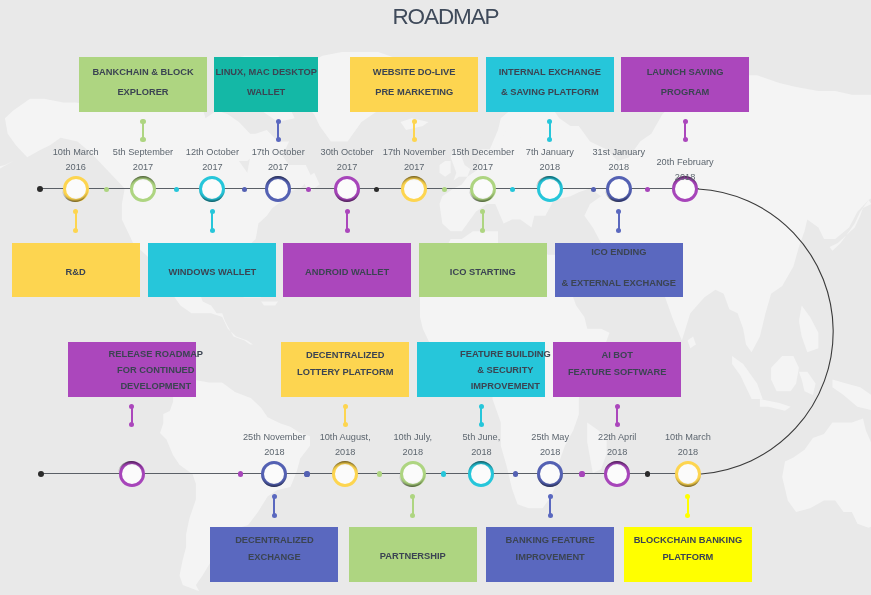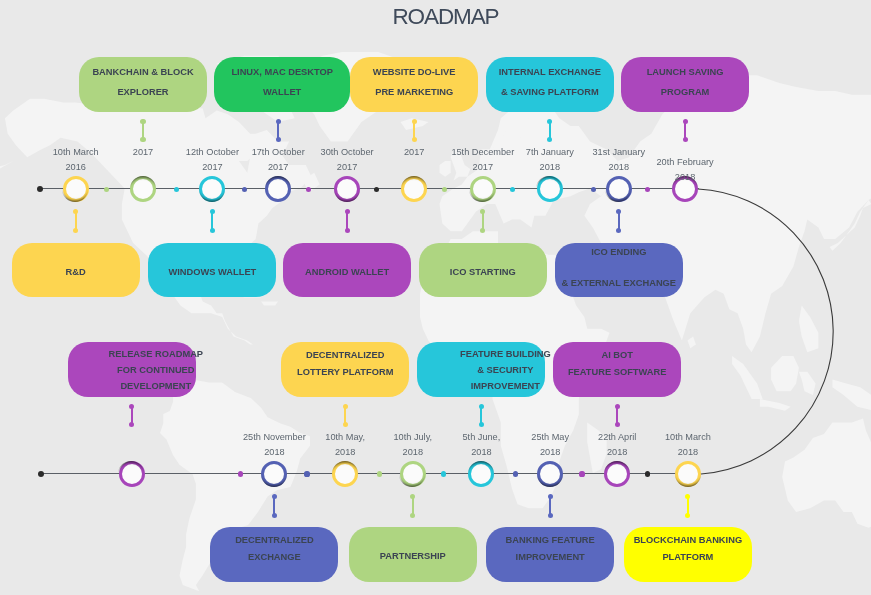--- a/index.html
+++ b/index.html
@@ -16,21 +16,21 @@
   .ring{position:absolute;width:26px;height:26px;border-radius:50%;box-sizing:border-box;
         border-width:3.4px;border-style:solid;background:#fbfbfb;}
   .ring::after{content:"";position:absolute;left:-3.4px;top:-3.4px;width:26px;height:26px;
         border-radius:50%;}
   .ring.sh-top::after{box-shadow:inset 0 4.6px 2.6px -3.1px rgba(0,0,0,.62);}
   .ring.sh-bot::after{box-shadow:inset 0 -4.6px 2.6px -3.1px rgba(0,0,0,.62);}
   .date{position:absolute;text-align:center;font-size:9.2px;color:#5d666f;
         line-height:15.1px;white-space:nowrap;}
   .box{position:absolute;box-sizing:border-box;display:flex;flex-direction:column;
        align-items:center;justify-content:center;text-align:center;
-       font-size:9.3px;font-weight:700;letter-spacing:0;color:#3b4452;border-radius:20px;}
+       font-size:9.3px;font-weight:700;letter-spacing:0;color:#3b4452;}
   .box div{line-height:19.6px;white-space:nowrap;}
   .box.lh-b div{line-height:17.1px;}
   .box.lh-c div{line-height:15.8px;margin-left:48px;}
   .box.sh-a{padding-bottom:4px;}
   .box.sh-d{padding-top:5px;}
   .box.sh-b{padding-bottom:11px;}
   .box.sh-c{padding-top:3px;}
   .stem{position:absolute;}
   .stem i{position:absolute;display:block;border-radius:50%;width:5.4px;height:5.4px;left:0;}
   .stem b{position:absolute;display:block;width:2.0px;left:1.7px;}
@@ -98,20 +98,21 @@
       <div class="box sh-d" style="background: rgb(253, 213, 80); left: 11.7px; width: 128px; height: 54.7px; top: 242.5px;">
         <div>R&amp;D</div>
       </div>
       <div class="stem" style="left: 73.1px; top: 208.7px; width: 5.2px; height: 24.5px;">
         <b style="background: rgb(253, 213, 80); width: 2px; left: 1.6px; top: 2.6px; height: 19.3px;"></b>
         <i style="background: rgb(253, 213, 80); width: 5.2px; height: 5.2px; top: 0px;"></i>
         <i style="background: rgb(253, 213, 80); width: 5.2px; height: 5.2px; top: 19.3px;"></i>
       </div>
       <div class="ring sh-top" style="left: 130px; top: 176px; border-color: rgb(174, 213, 129);"></div>
       <div class="date" style="left: 53px; width: 180px; top: 145px;">
+        <div>5th September</div>
         <div>2017</div>
       </div>
       <div class="box sh-a" style="background: rgb(174, 213, 129); left: 79px; width: 128px; height: 54.7px; top: 57.2px;">
         <div>BANKCHAIN &amp; BLOCK</div>
         <div>EXPLORER</div>
       </div>
       <div class="stem" style="left: 140.4px; top: 118.9px; width: 5.2px; height: 23.3px;">
         <b style="background: rgb(174, 213, 129); width: 2px; left: 1.6px; top: 2.6px; height: 18.1px;"></b>
         <i style="background: rgb(174, 213, 129); width: 5.2px; height: 5.2px; top: 0px;"></i>
         <i style="background: rgb(174, 213, 129); width: 5.2px; height: 5.2px; top: 18.1px;"></i>
@@ -127,21 +128,21 @@
       <div class="stem" style="left: 209.8px; top: 208.7px; width: 5.2px; height: 24.5px;">
         <b style="background: rgb(38, 198, 218); width: 2px; left: 1.6px; top: 2.6px; height: 19.3px;"></b>
         <i style="background: rgb(38, 198, 218); width: 5.2px; height: 5.2px; top: 0px;"></i>
         <i style="background: rgb(38, 198, 218); width: 5.2px; height: 5.2px; top: 19.3px;"></i>
       </div>
       <div class="ring sh-top" style="left: 265.2px; top: 176px; border-color: rgb(84, 97, 179);"></div>
       <div class="date" style="left: 188.2px; width: 180px; top: 145px;">
         <div>17th October</div>
         <div>2017</div>
       </div>
-      <div class="box sh-a" style="background: #22c55e; left: 214.2px; width: 136px; height: 54.7px; top: 57.2px;">
+      <div class="box sh-a" style="background: #14b8a6; left: 214.2px; width: 104px; height: 54.7px; top: 57.2px;">
         <div>LINUX, MAC DESKTOP</div>
         <div>WALLET</div>
       </div>
       <div class="stem" style="left: 275.6px; top: 118.9px; width: 5.2px; height: 23.3px;">
         <b style="background: rgb(90, 104, 191); width: 2px; left: 1.6px; top: 2.6px; height: 18.1px;"></b>
         <i style="background: rgb(90, 104, 191); width: 5.2px; height: 5.2px; top: 0px;"></i>
         <i style="background: rgb(90, 104, 191); width: 5.2px; height: 5.2px; top: 18.1px;"></i>
       </div>
       <div class="ring sh-bot" style="left: 334.1px; top: 176px; border-color: rgb(167, 69, 186);"></div>
       <div class="date" style="left: 257.1px; width: 180px; top: 145px;">
@@ -151,20 +152,21 @@
       <div class="box sh-d" style="background: rgb(171, 71, 188); left: 283.1px; width: 128px; height: 54.7px; top: 242.5px;">
         <div>ANDROID WALLET</div>
       </div>
       <div class="stem" style="left: 344.5px; top: 208.7px; width: 5.2px; height: 24.5px;">
         <b style="background: rgb(171, 71, 188); width: 2px; left: 1.6px; top: 2.6px; height: 19.3px;"></b>
         <i style="background: rgb(171, 71, 188); width: 5.2px; height: 5.2px; top: 0px;"></i>
         <i style="background: rgb(171, 71, 188); width: 5.2px; height: 5.2px; top: 19.3px;"></i>
       </div>
       <div class="ring sh-top" style="left: 401.2px; top: 176px; border-color: rgb(253, 213, 80);"></div>
       <div class="date" style="left: 324.2px; width: 180px; top: 145px;">
+        <div>17th November</div>
         <div>2017</div>
       </div>
       <div class="box sh-a" style="background: rgb(253, 213, 80); left: 350.2px; width: 128px; height: 54.7px; top: 57.2px;">
         <div>WEBSITE DO-LIVE</div>
         <div>PRE MARKETING</div>
       </div>
       <div class="stem" style="left: 411.6px; top: 118.9px; width: 5.2px; height: 23.3px;">
         <b style="background: rgb(253, 213, 80); width: 2px; left: 1.6px; top: 2.6px; height: 18.1px;"></b>
         <i style="background: rgb(253, 213, 80); width: 5.2px; height: 5.2px; top: 0px;"></i>
         <i style="background: rgb(253, 213, 80); width: 5.2px; height: 5.2px; top: 18.1px;"></i>
@@ -253,21 +255,21 @@
         <div>DECENTRALIZED</div>
         <div>EXCHANGE</div>
       </div>
       <div class="stem" style="left: 271.8px; top: 493.6px; width: 5.2px; height: 24.5px;">
         <b style="background: rgb(90, 104, 191); width: 2px; left: 1.6px; top: 2.6px; height: 19.3px;"></b>
         <i style="background: rgb(90, 104, 191); width: 5.2px; height: 5.2px; top: 0px;"></i>
         <i style="background: rgb(90, 104, 191); width: 5.2px; height: 5.2px; top: 19.3px;"></i>
       </div>
       <div class="ring sh-top" style="left: 332.2px; top: 460.9px; border-color: rgb(253, 213, 80);"></div>
       <div class="date" style="left: 255.2px; width: 180px; top: 429.9px;">
-        <div>10th May,</div>
+        <div>10th August,</div>
         <div>2018</div>
       </div>
       <div class="box lh-b sh-b" style="background: rgb(253, 213, 80); left: 281.2px; width: 128px; height: 54.7px; top: 342.1px;">
         <div>DECENTRALIZED</div>
         <div>LOTTERY PLATFORM</div>
       </div>
       <div class="stem" style="left: 342.6px; top: 403.8px; width: 5.2px; height: 23.3px;">
         <b style="background: rgb(253, 213, 80); width: 2px; left: 1.6px; top: 2.6px; height: 18.1px;"></b>
         <i style="background: rgb(253, 213, 80); width: 5.2px; height: 5.2px; top: 0px;"></i>
         <i style="background: rgb(253, 213, 80); width: 5.2px; height: 5.2px; top: 18.1px;"></i>

